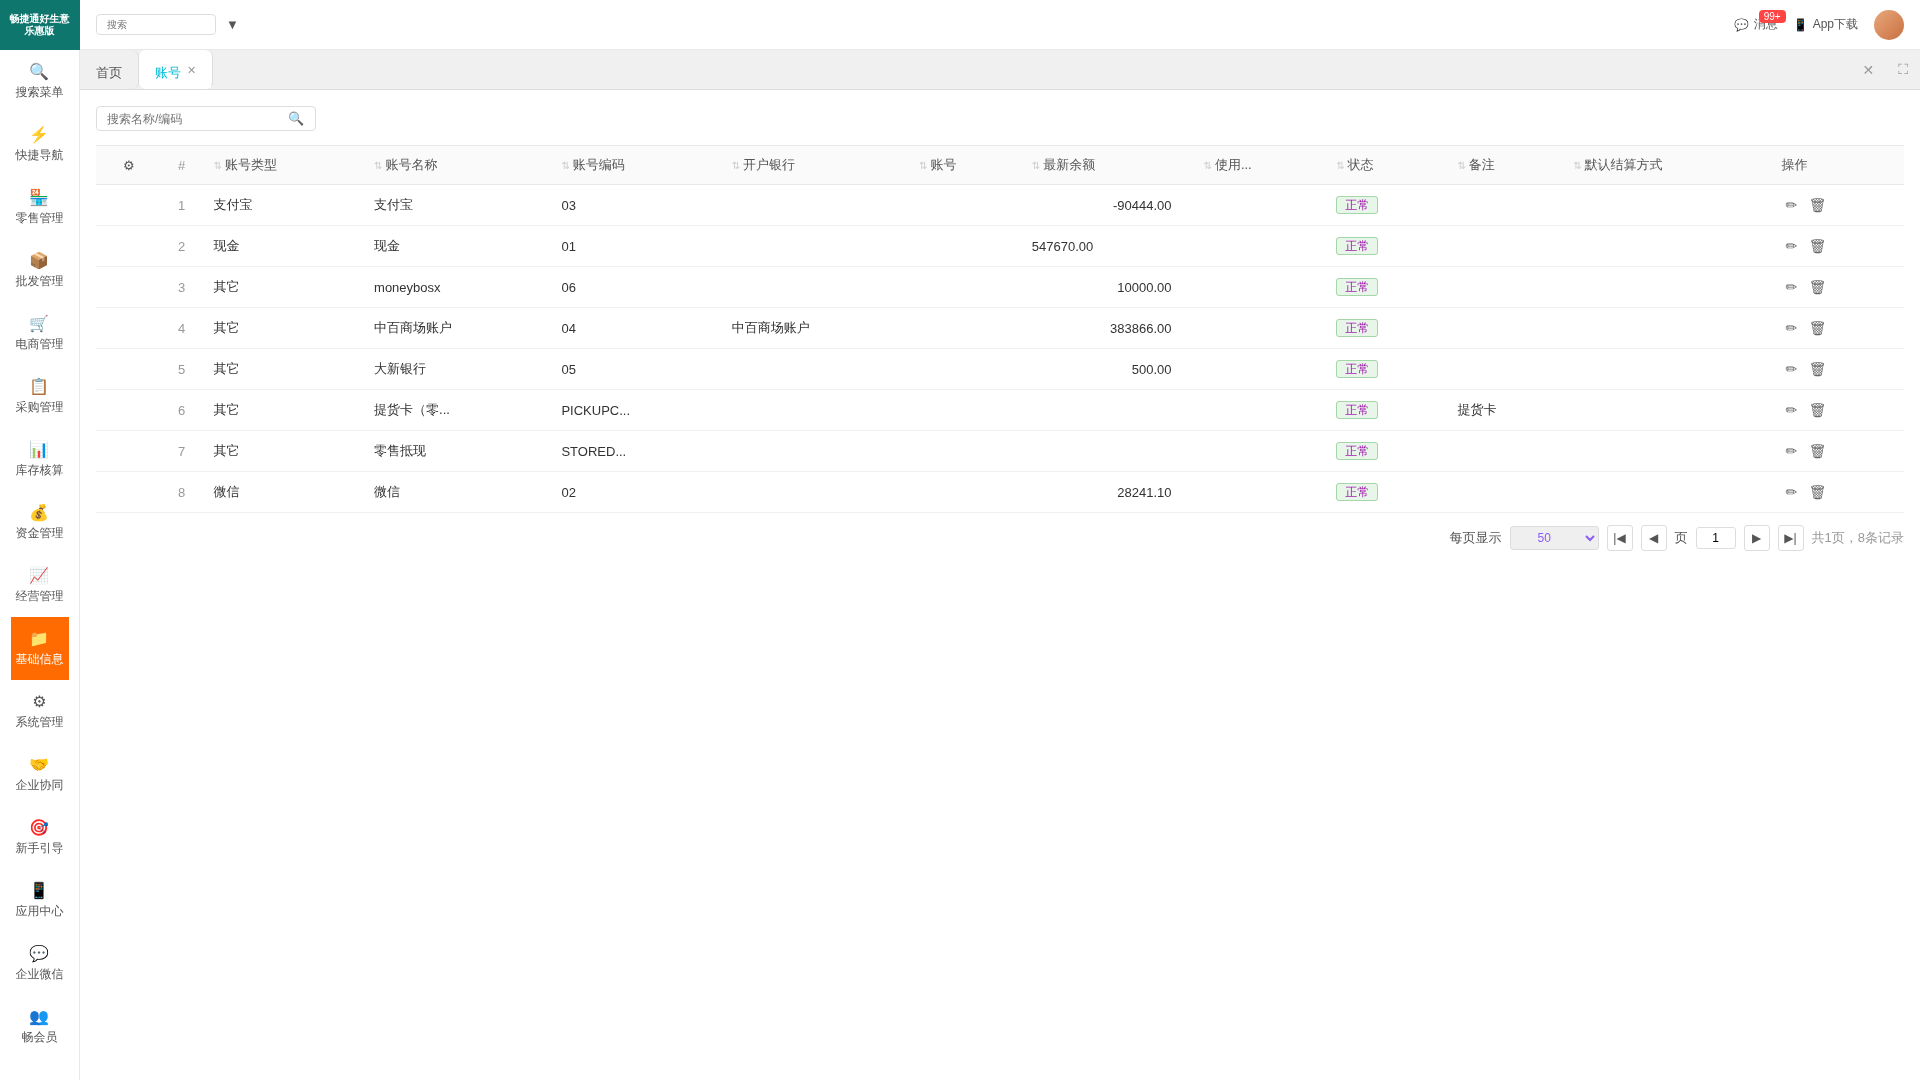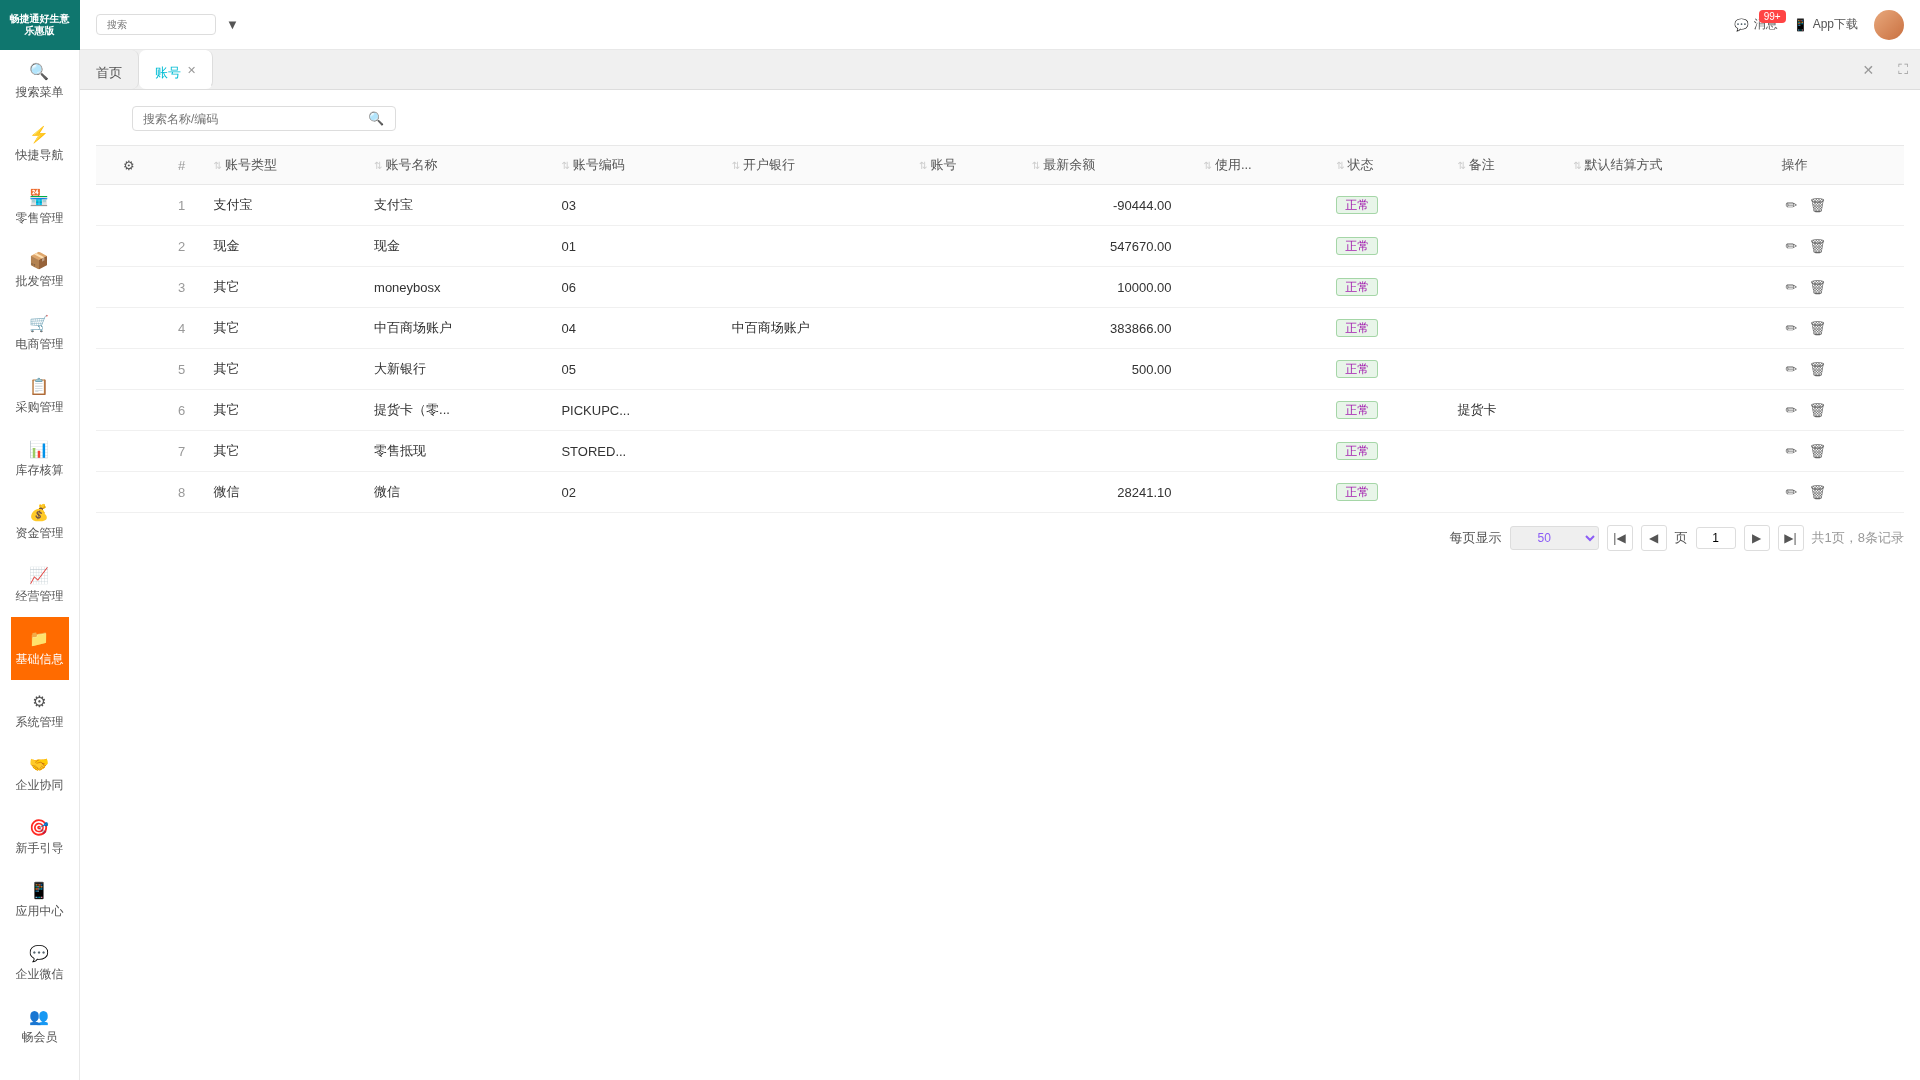--- a/index.html
+++ b/index.html
@@ -33,21 +33,21 @@
     .tab.active { background: white; color: #00bcd4; border-bottom: 2px solid white; }
     .tab-close { color: #999; font-size: 11px; cursor: pointer; }
     .tab-fullscreen { margin-left: auto; padding: 0 12px; cursor: pointer; color: #999; font-size: 14px; }
     .tab-close-all { padding: 0 12px; cursor: pointer; color: #999; font-size: 14px; }
 
     
     .content { flex: 1; background: white; overflow: auto; padding: 16px; }
 
     
     .toolbar { display: flex; align-items: center; justify-content: space-between; margin-bottom: 14px; }
-    .search-input-wrap { display: flex; align-items: center; border: 1px solid #ddd; border-radius: 4px; padding: 4px 10px; width: 264px; margin-left: 36px; }
+    .search-input-wrap { display: flex; align-items: center; border: 1px solid #ddd; border-radius: 4px; padding: 4px 10px; width: 220px; }
     .search-input-wrap input { border: none; outline: none; font-size: 12px; width: 100%; color: #999; }
     .search-icon { color: #ccc; }
     .toolbar-right { display: flex; align-items: center; gap: 10px; }
     .btn-primary { background: #ff6b00; color: white; border: none; border-radius: 4px; padding: 7px 14px; cursor: pointer; font-size: 13px; display: flex; align-items: center; gap: 4px; }
     .btn-outline { background: white; color: #555; border: 1px solid #ddd; border-radius: 4px; padding: 7px 14px; cursor: pointer; font-size: 13px; display: flex; align-items: center; gap: 4px; }
 
     
     table { width: 100%; border-collapse: collapse; font-size: 13px; }
     thead tr { background: #fafafa; }
     th { padding: 10px 12px; text-align: left; color: #555; font-weight: normal; border-bottom: 1px solid #e8e8e8; border-top: 1px solid #e8e8e8; white-space: nowrap; }
@@ -277,21 +277,21 @@
     </td>
   </tr>
           <tr>
     <td></td>
     <td class="col-num">2</td>
     <td>现金</td>
     <td>现金</td>
     <td>01</td>
     <td></td>
     <td></td>
-    <td style="text-align:right;padding-right:20px;">547670.00</td>
+    <td style="padding-right:20px;">547670.00</td>
     <td></td>
     <td><span class="status-badge">正常</span></td>
     <td></td>
     <td></td>
     <td>
       <button class="action-btn">✏</button>
       <button class="action-btn">🗑</button>
     </td>
   </tr>
           <tr>

